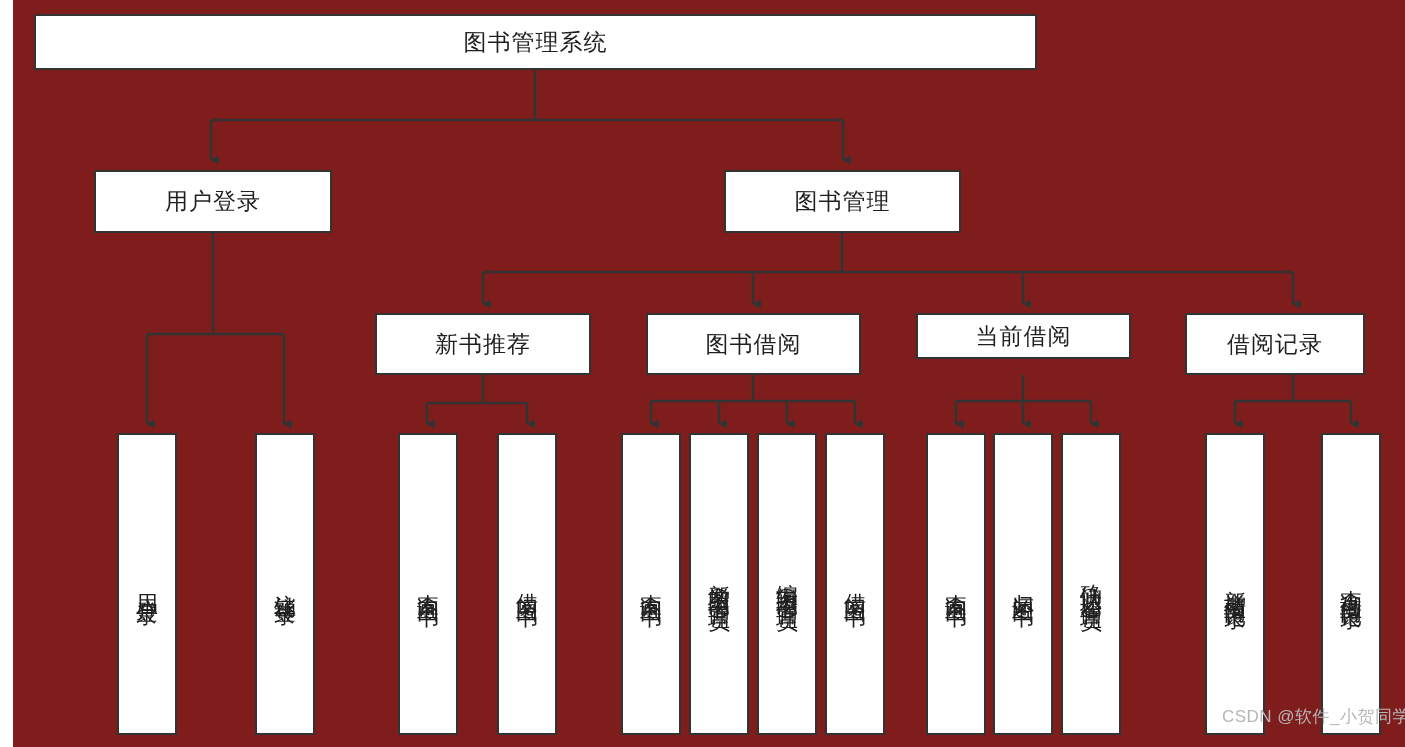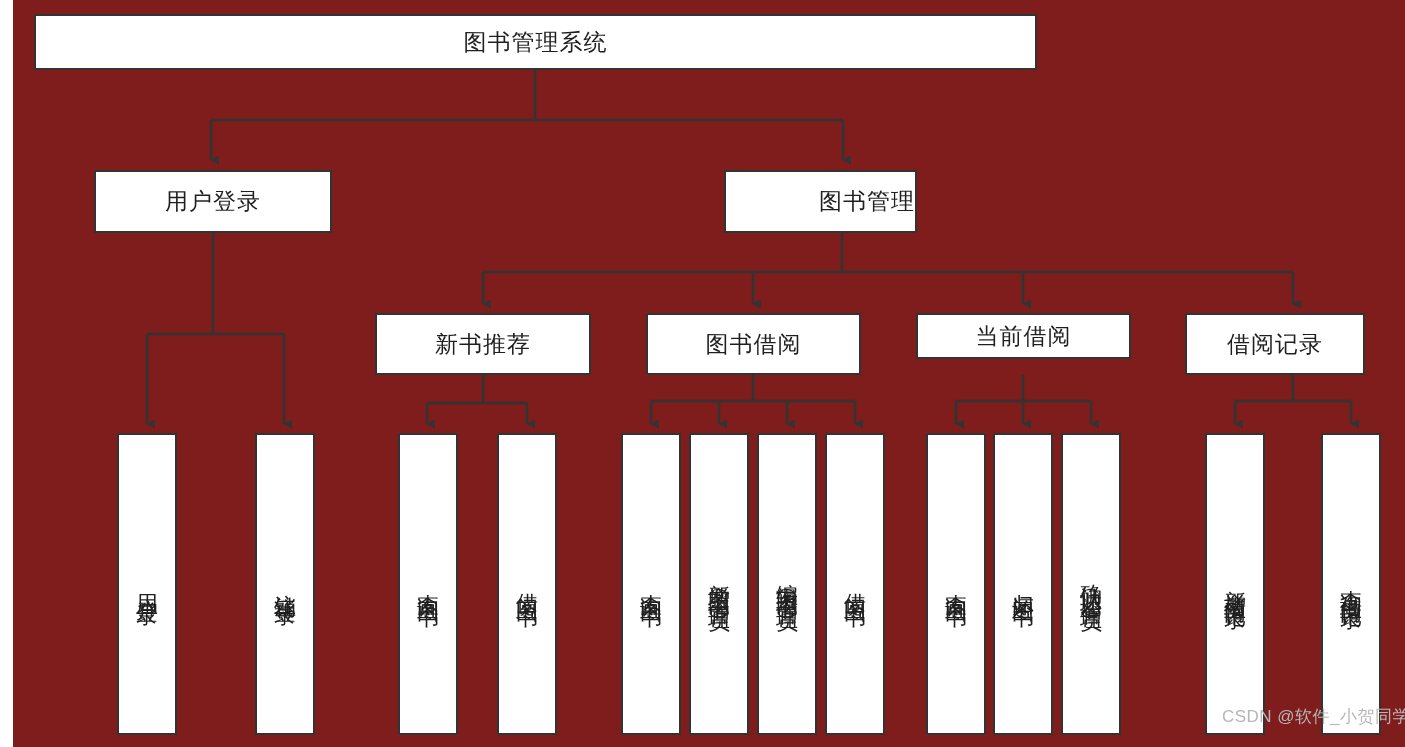--- a/index.html
+++ b/index.html
@@ -118,21 +118,21 @@
     </g>
   </svg>
 
   <div class="node horizontal" style="left:21px; top:14px; width:1003px; height:56px;">
     <span class="htext">图书管理系统</span>
   </div>
 
   <div class="node horizontal" style="left:81px; top:170px; width:238px; height:63px;">
     <span class="htext">用户登录</span>
   </div>
-  <div class="node horizontal" style="left:711px; top:170px; width:193px; height:63px;justify-content:flex-end;">
+  <div class="node horizontal" style="left:711px; top:170px; width:237px; height:63px;">
     <span class="htext">图书管理</span>
   </div>
 
   <div class="node horizontal" style="left:362px; top:313px; width:216px; height:62px;">
     <span class="htext">新书推荐</span>
   </div>
   <div class="node horizontal" style="left:633px; top:313px; width:215px; height:62px;">
     <span class="htext">图书借阅</span>
   </div>
   <div class="node horizontal" style="left:903px; top:313px; width:215px; height:46px;">

